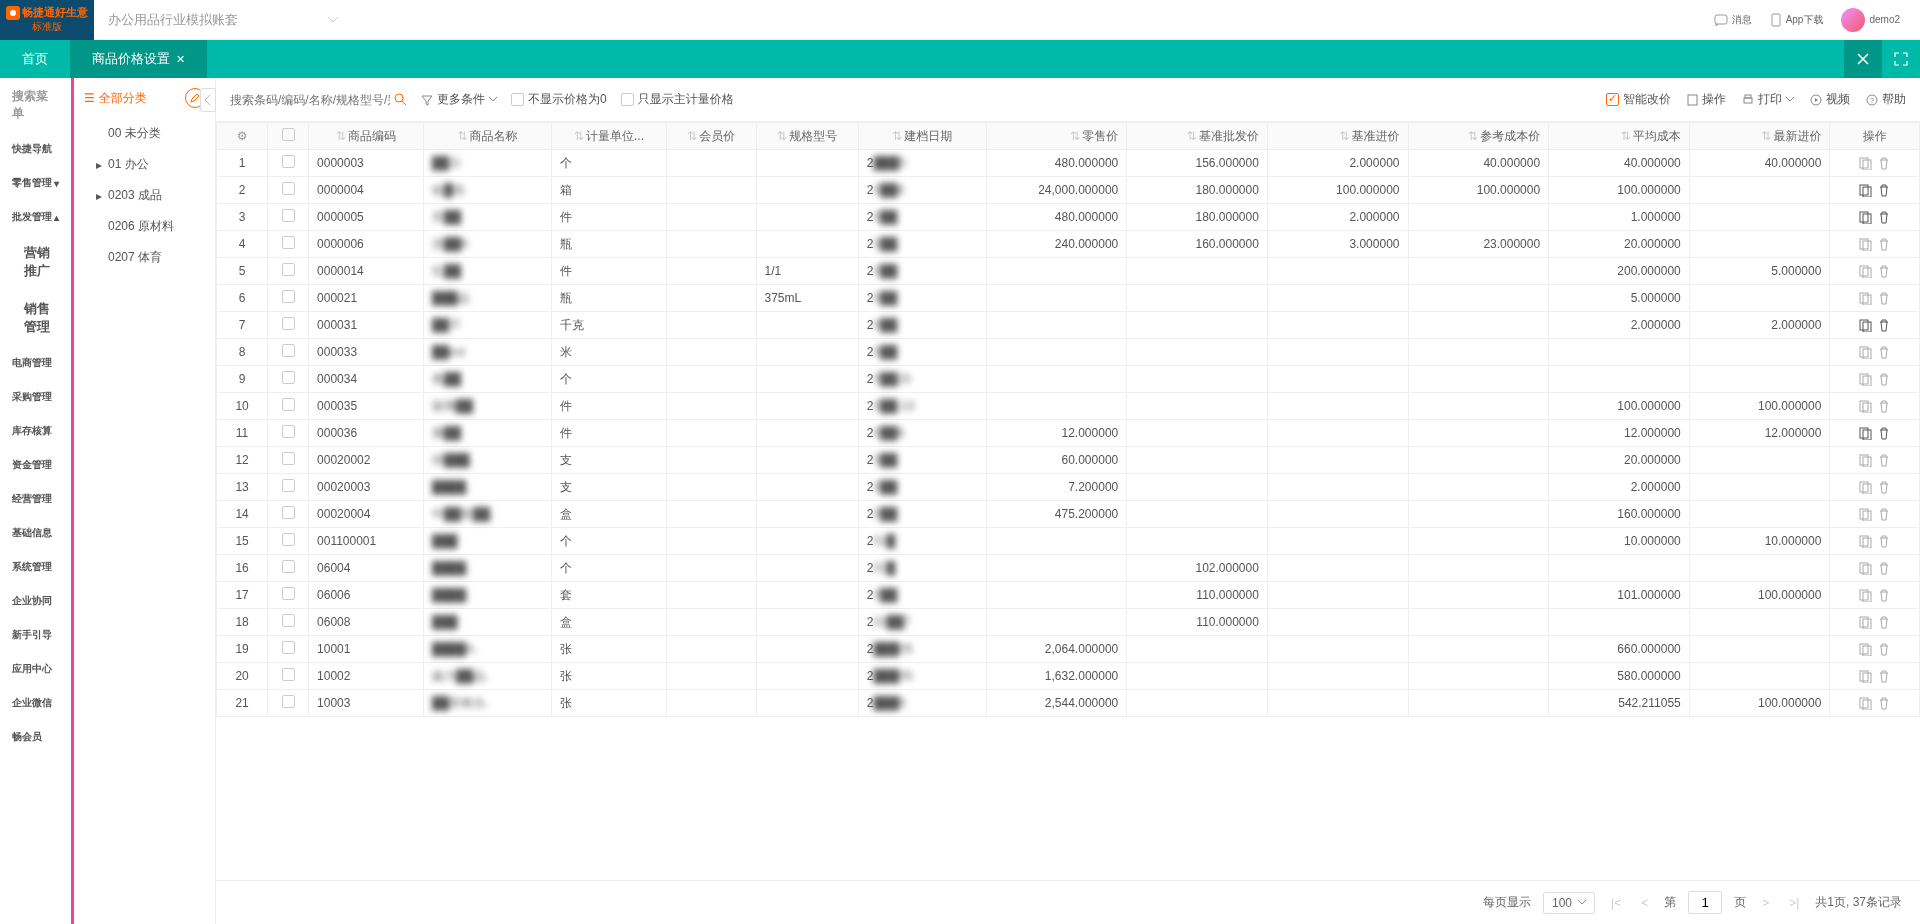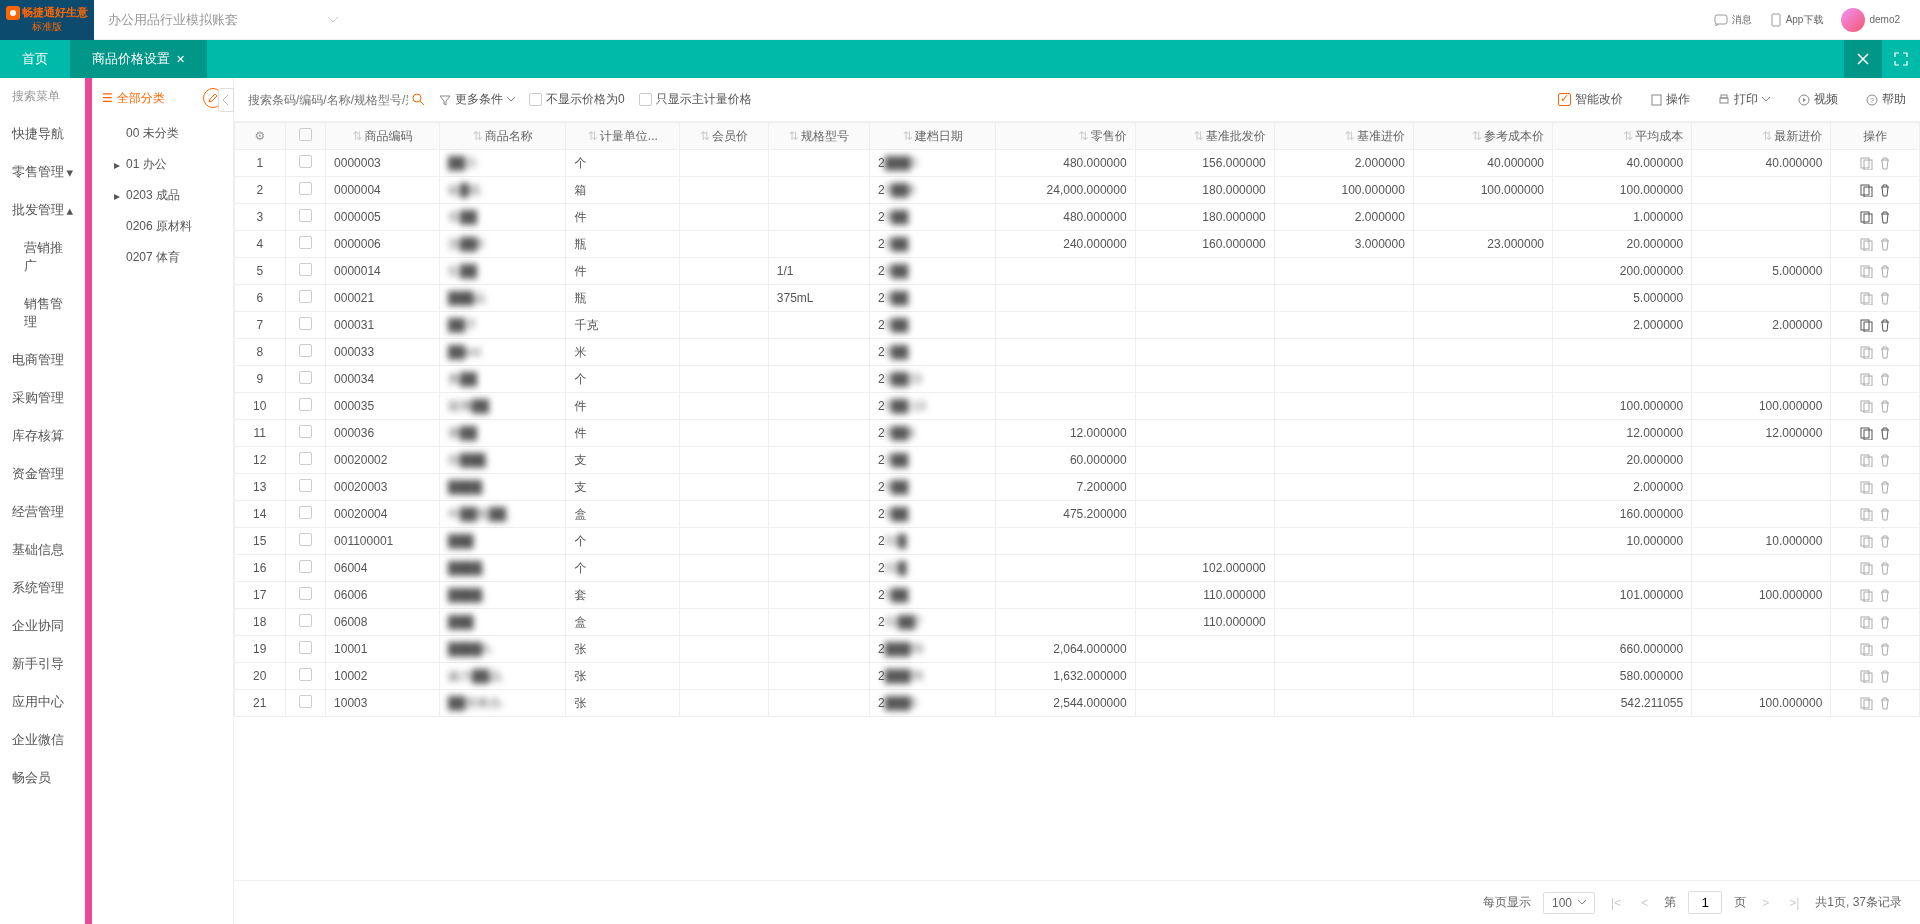--- a/index.html
+++ b/index.html
@@ -16,42 +16,42 @@
 .hr-item{display:flex;align-items:center;gap:4px;cursor:pointer;font-size:10px;}
 .avatar{width:24px;height:24px;border-radius:50%;background:linear-gradient(135deg,#f093fb,#f5576c);}
 .tabbar{height:38px;background:#00baa9;display:flex;align-items:stretch;}
 .tab{padding:0 22px;display:flex;align-items:center;color:#fff;font-size:13px;cursor:pointer;position:relative;}
 .tab.active{background:#009688;}
 .tab-close{margin-left:6px;font-size:11px;}
 .tabbar-right{margin-left:auto;display:flex;align-items:center;}
 .tb-btn{width:38px;height:38px;display:flex;align-items:center;justify-content:center;color:#fff;cursor:pointer;}
 .tb-btn.dark{background:#009688;}
 .main{display:flex;height:calc(100vh - 78px);}
-.sidebar{width:92px;background:#fff;border-right:7px solid #ec4899;overflow-y:auto;}
+.sidebar{width:74px;background:#fff;border-right:3px solid #ec4899;overflow-y:auto;font-weight:bold;}
 .side-search{padding:10px 12px;color:#999;border-bottom:0;}
-.side-item{padding:10px 12px;color:#555;cursor:pointer;display:flex;align-items:center;justify-content:space-between;font-size:13px;}
+.side-item{padding:10px 12px;color:#555;cursor:pointer;display:flex;align-items:center;justify-content:space-between;font-size:10px;}
 .side-sub{padding:10px 12px 10px 24px;color:#555;cursor:pointer;font-size:13px;}
 .content{flex:1;display:flex;background:#fff;}
 .tree-panel{width:142px;border-right:1px solid #eee;padding:10px 0;position:relative;}
 .tree-head{display:flex;align-items:center;padding:0 10px 10px 10px;color:#ff6600;font-size:12px;}
 .tree-head-icon{margin-right:4px;}
 .tree-edit{margin-left:auto;width:20px;height:20px;border:1px solid #ff6600;border-radius:50%;display:flex;align-items:center;justify-content:center;color:#ff6600;}
 .tree-collapse{position:absolute;right:-1px;top:10px;width:16px;height:24px;border:1px solid #ddd;border-radius:3px 0 0 3px;display:flex;align-items:center;justify-content:center;background:#fff;cursor:pointer;color:#999;}
 .tree-item{padding:7px 10px 7px 22px;font-size:12px;color:#555;cursor:pointer;display:flex;align-items:center;}
 .tree-caret{margin-right:4px;width:8px;display:inline-block;}
 .table-area{flex:1;display:flex;flex-direction:column;overflow:hidden;}
 .toolbar{height:44px;display:flex;align-items:center;padding:0 14px;gap:14px;border-bottom:1px solid #f0f0f0;}
 .search-box{display:flex;align-items:center;color:#bbb;font-size:12px;}
 .search-box input{border:none;outline:none;width:160px;font-size:12px;}
 .search-ico{color:#ff6600;margin-left:4px;}
 .tool-item{display:flex;align-items:center;gap:4px;color:#555;cursor:pointer;font-size:12px;}
 .chk{width:13px;height:13px;border:1px solid #ccc;border-radius:2px;display:inline-block;position:relative;}
 .chk.checked{border-color:#ff6600;}
 .chk.checked::after{content:"✓";position:absolute;top:-2px;left:1px;font-size:11px;color:#ff6600;}
-.toolbar-right{margin-left:auto;display:flex;align-items:flex-start;gap:28px;padding-left:46px;}
+.toolbar-right{margin-left:auto;display:flex;align-items:flex-start;gap:16px;padding-left:46px;}
 .grid{flex:1;overflow:auto;}
 table{border-collapse:collapse;width:100%;}
 th,td{border:1px solid #eee;padding:0 8px;height:27px;font-size:12px;white-space:nowrap;}
 th{background:#fafafa;color:#666;font-weight:normal;position:sticky;top:0;}
 th .sort{color:#ccc;margin-right:2px;}
 td{color:#555;}
 .col-idx{width:40px;text-align:center;}
 .col-chk{width:32px;text-align:center;}
 .col-num{text-align:right;}
 .row-chk{width:13px;height:13px;border:1px solid #ccc;border-radius:2px;display:inline-block;}

